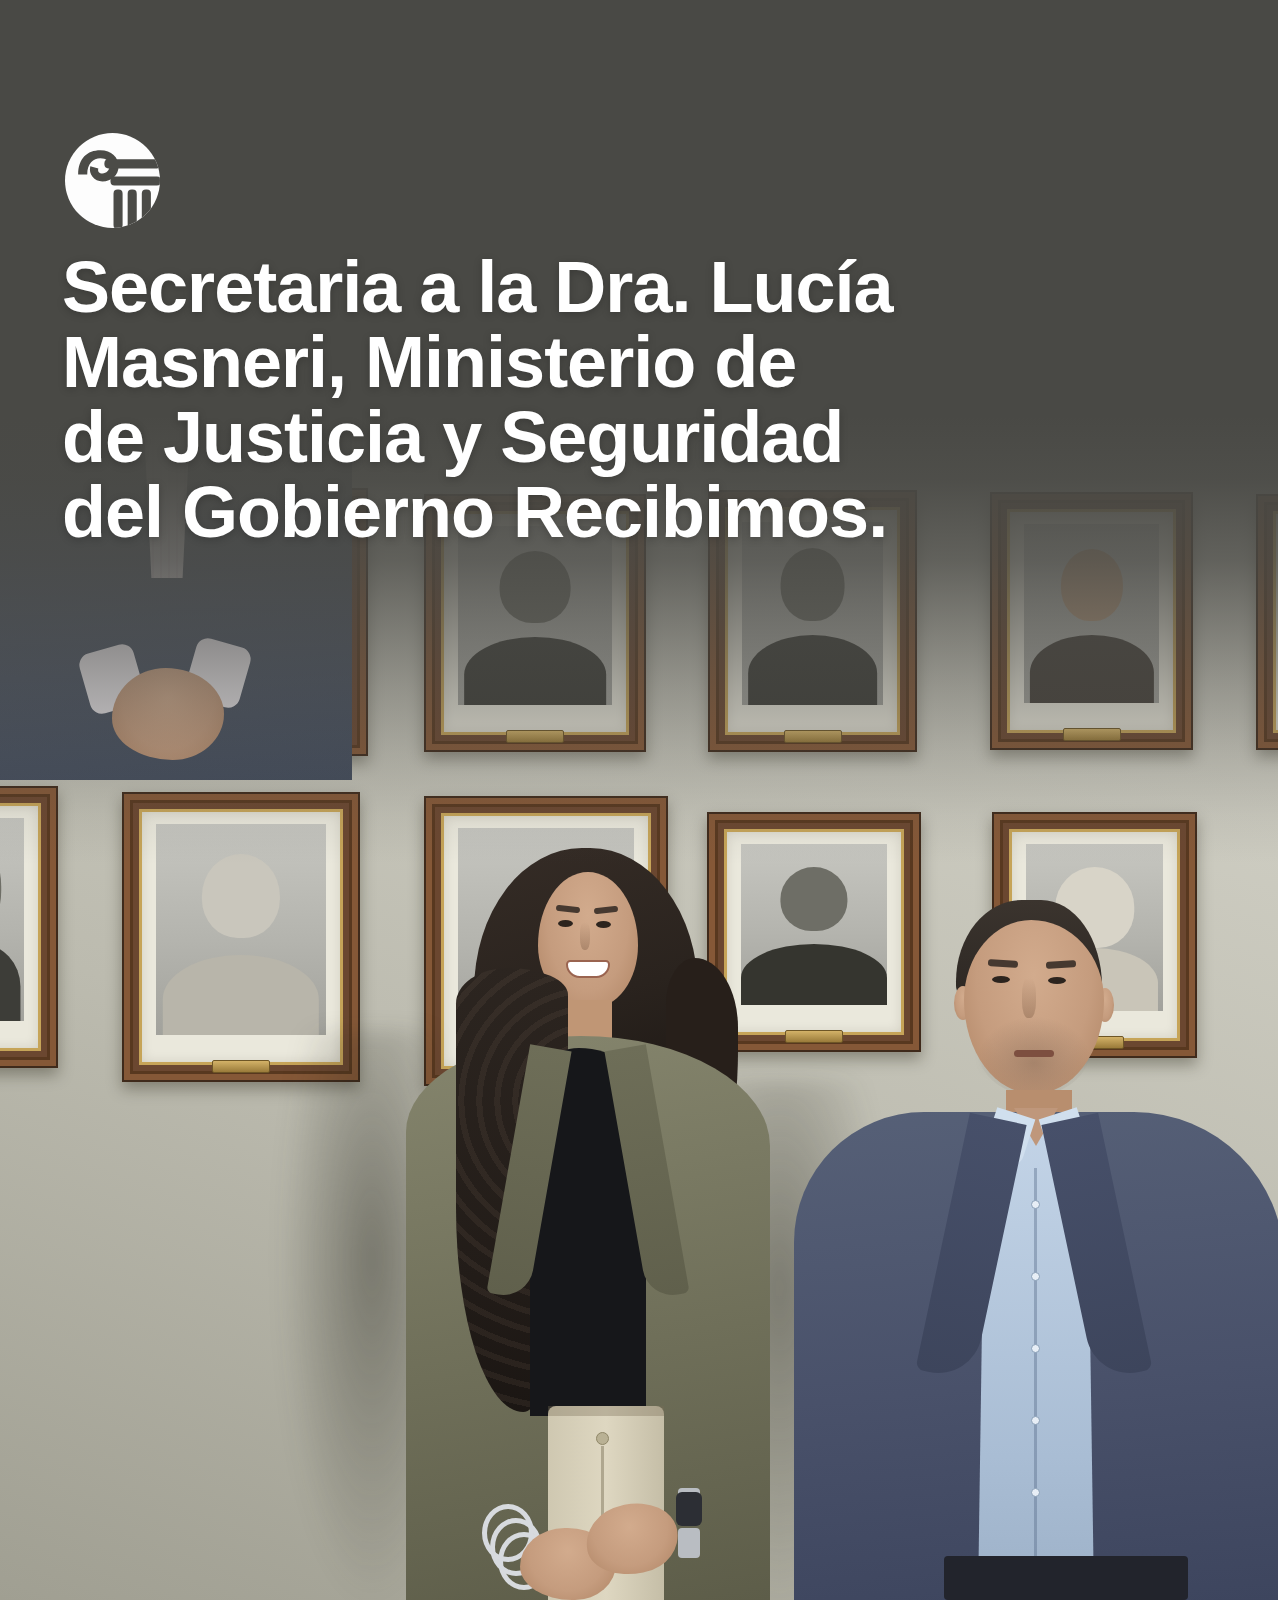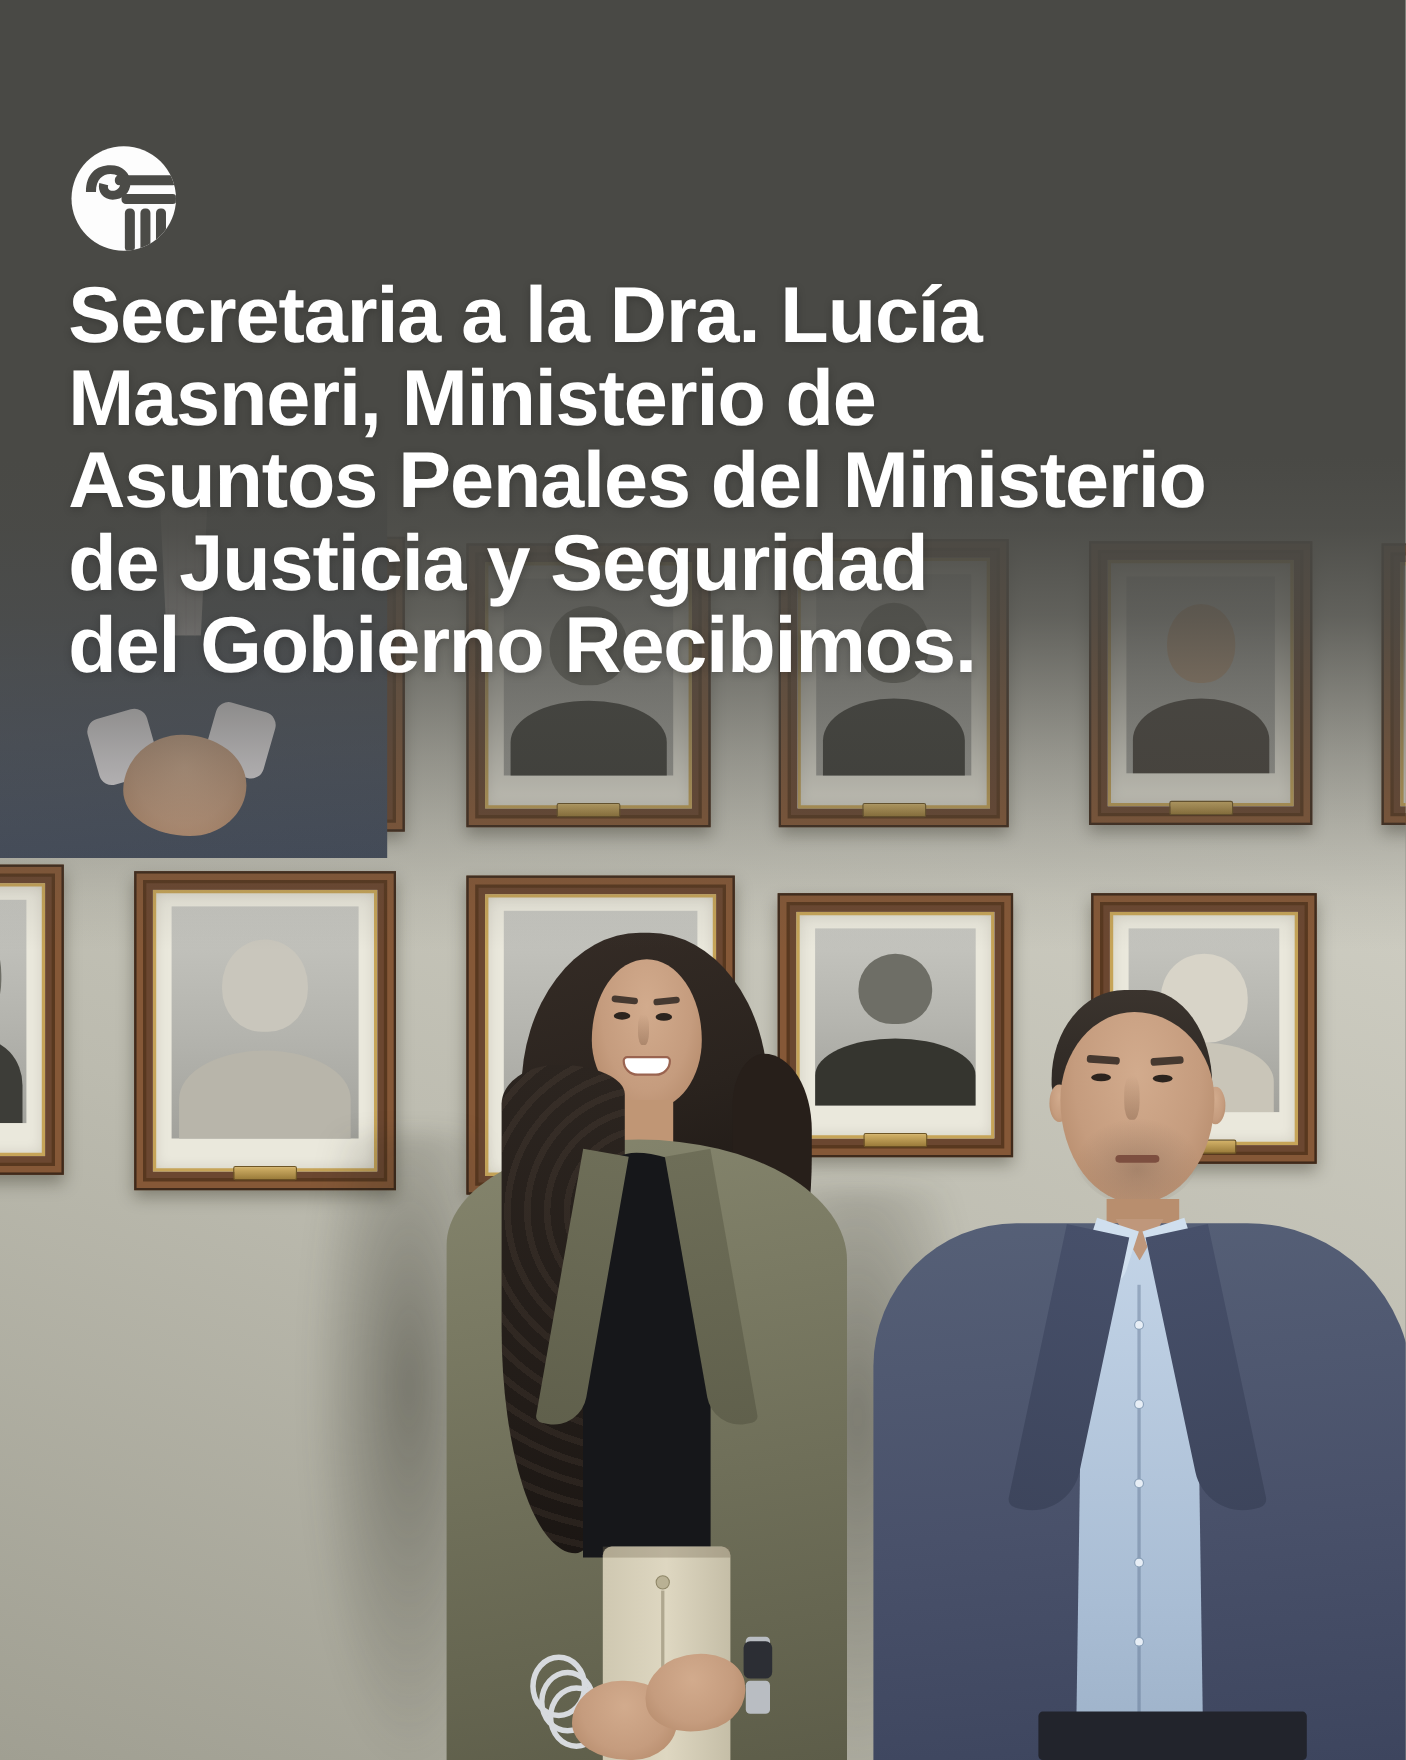--- a/index.html
+++ b/index.html
@@ -348,18 +348,17 @@
         <rect x="49" y="57" width="9" height="39" rx="4"></rect>
         <rect x="63" y="57" width="9" height="39" rx="4"></rect>
         <rect x="77" y="57" width="9" height="39" rx="4"></rect>
       </g>
     </svg>
   </div>
 
   <h1 class="headline">
     <span>Secretaria a la Dra. Lucía</span>
     <span>Masneri, Ministerio de</span>
-    <span>Asuntos Penales del Ministerio</span>
     <span>de Justicia y Seguridad</span>
     <span>del Gobierno Recibimos.</span>
   </h1>
 
 </div>
 
 </body></html>

